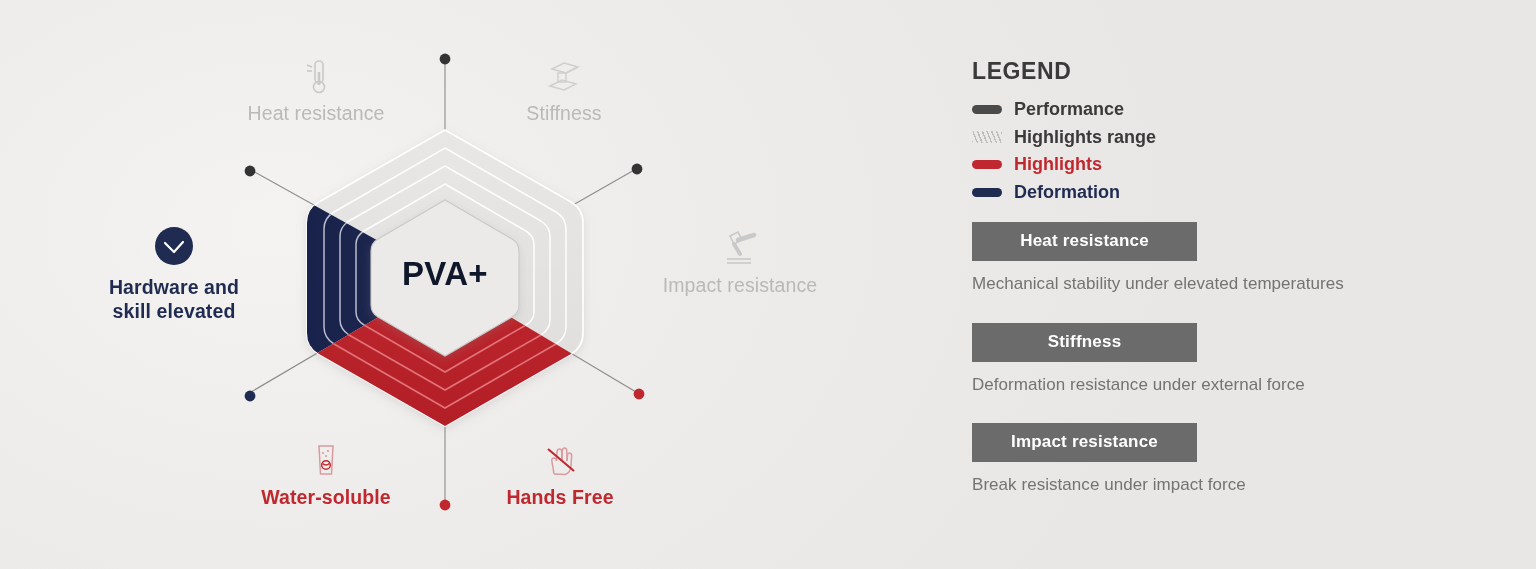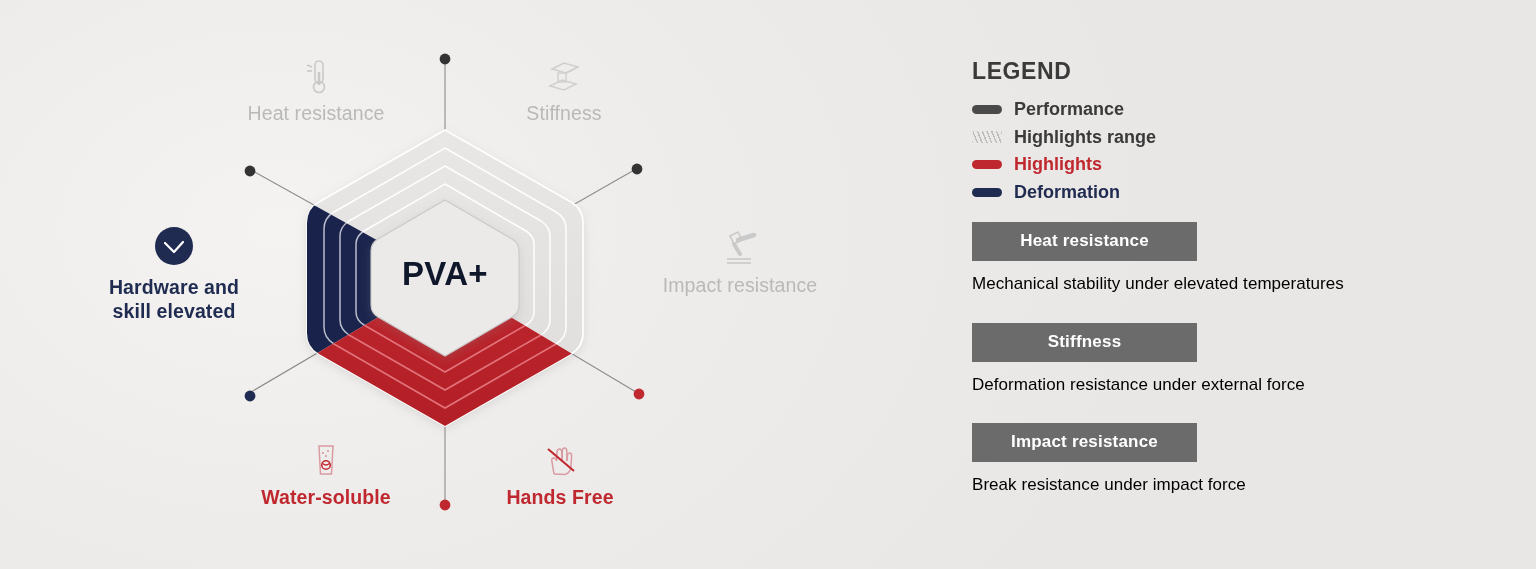--- a/index.html
+++ b/index.html
@@ -64,21 +64,21 @@
 
   .cards{position:absolute;left:0;top:222px;width:470px;}
   .card{margin-bottom:28.5px;}
   .chip{
     display:inline-block;min-width:225px;box-sizing:border-box;
     background:#6b6b6b;color:#ffffff;
     font-size:17px;font-weight:700;letter-spacing:.2px;
     padding:9px 22px 10px;text-align:center;
   }
   .card-desc{
-    margin-top:13px;font-size:17px;color:#000000;letter-spacing:.05px;
+    margin-top:13px;font-size:17px;color:#737373;letter-spacing:.05px;
   }
 </style>
 </head>
 <body>
 
 <div class="stage">
 
   <div id="diagram">
 
     <svg id="hexsvg" viewBox="0 0 940 569">

